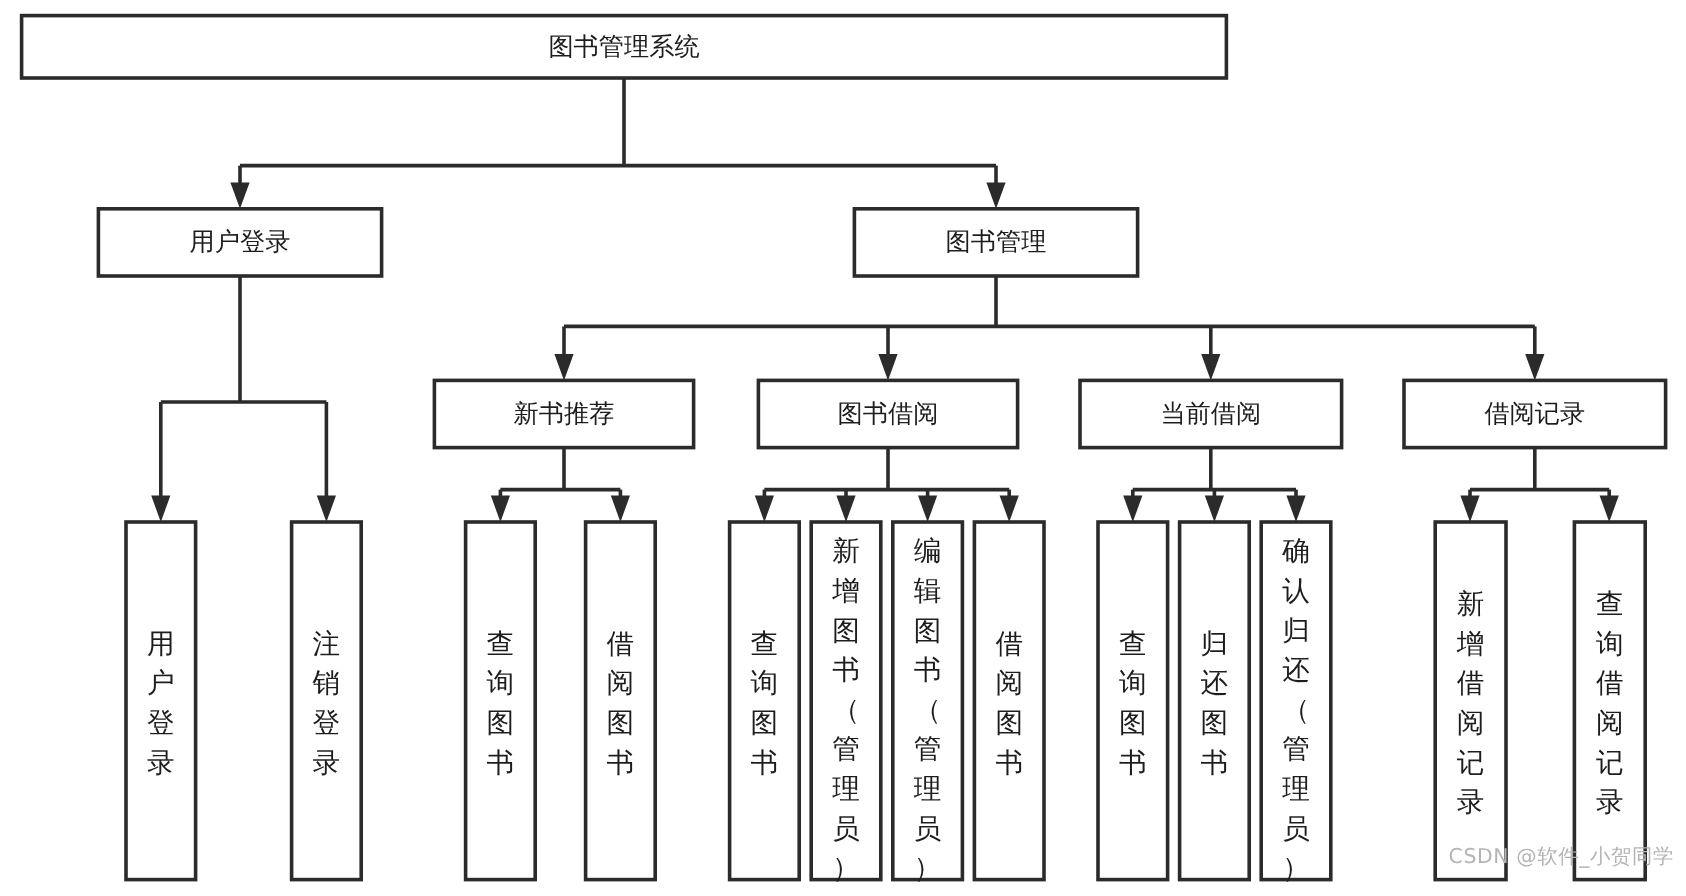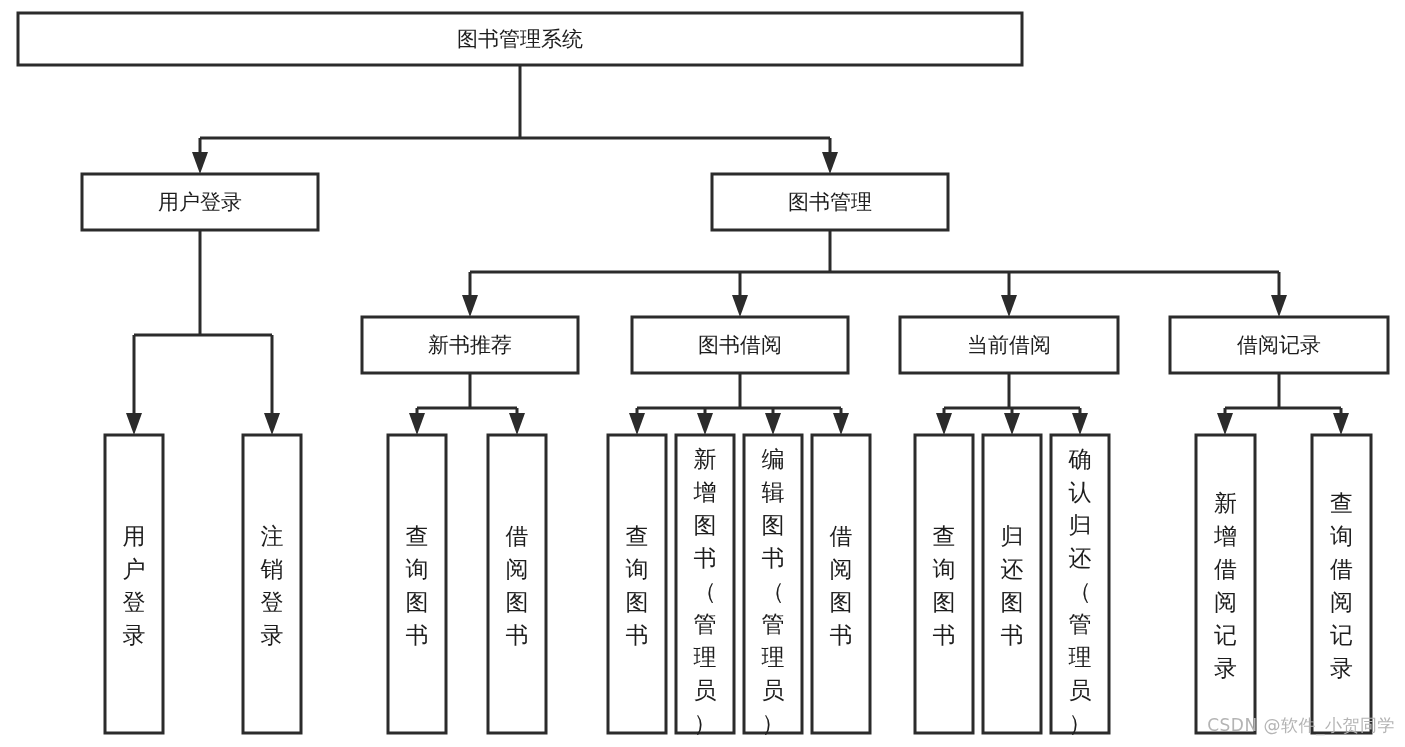--- a/index.html
+++ b/index.html
@@ -49,21 +49,21 @@
     stroke-width: 3;
     fill: none;
   }
   .arrow-head {
     fill: #2b2b2b;
     stroke: none;
   }
   .watermark {
     position: absolute;
     right: 10px;
-    bottom: 10px;
+    bottom: 22px;
     font-family: "DejaVu Sans", "Liberation Sans", sans-serif;
     font-size: 17px;
     color: #b4b4b4;
     letter-spacing: 0.5px;
     white-space: nowrap;
     user-select: none;
   }
 </style>
 </head>
 <body>

